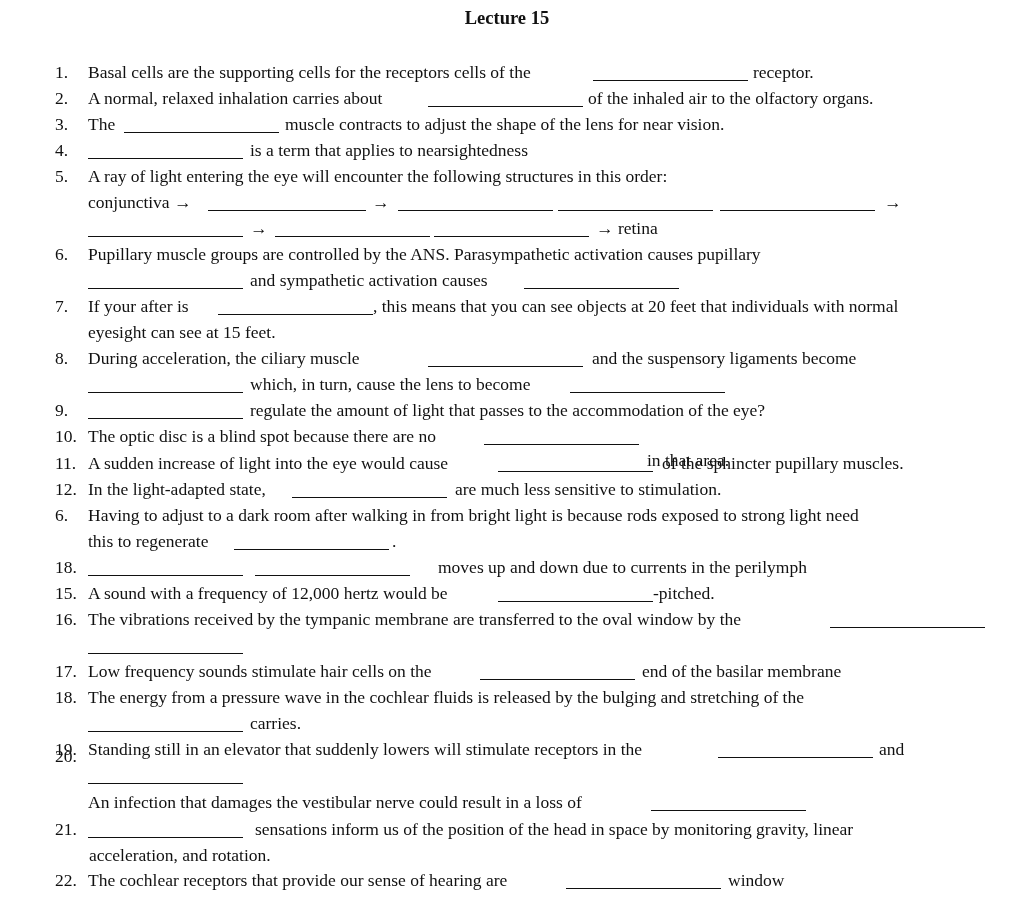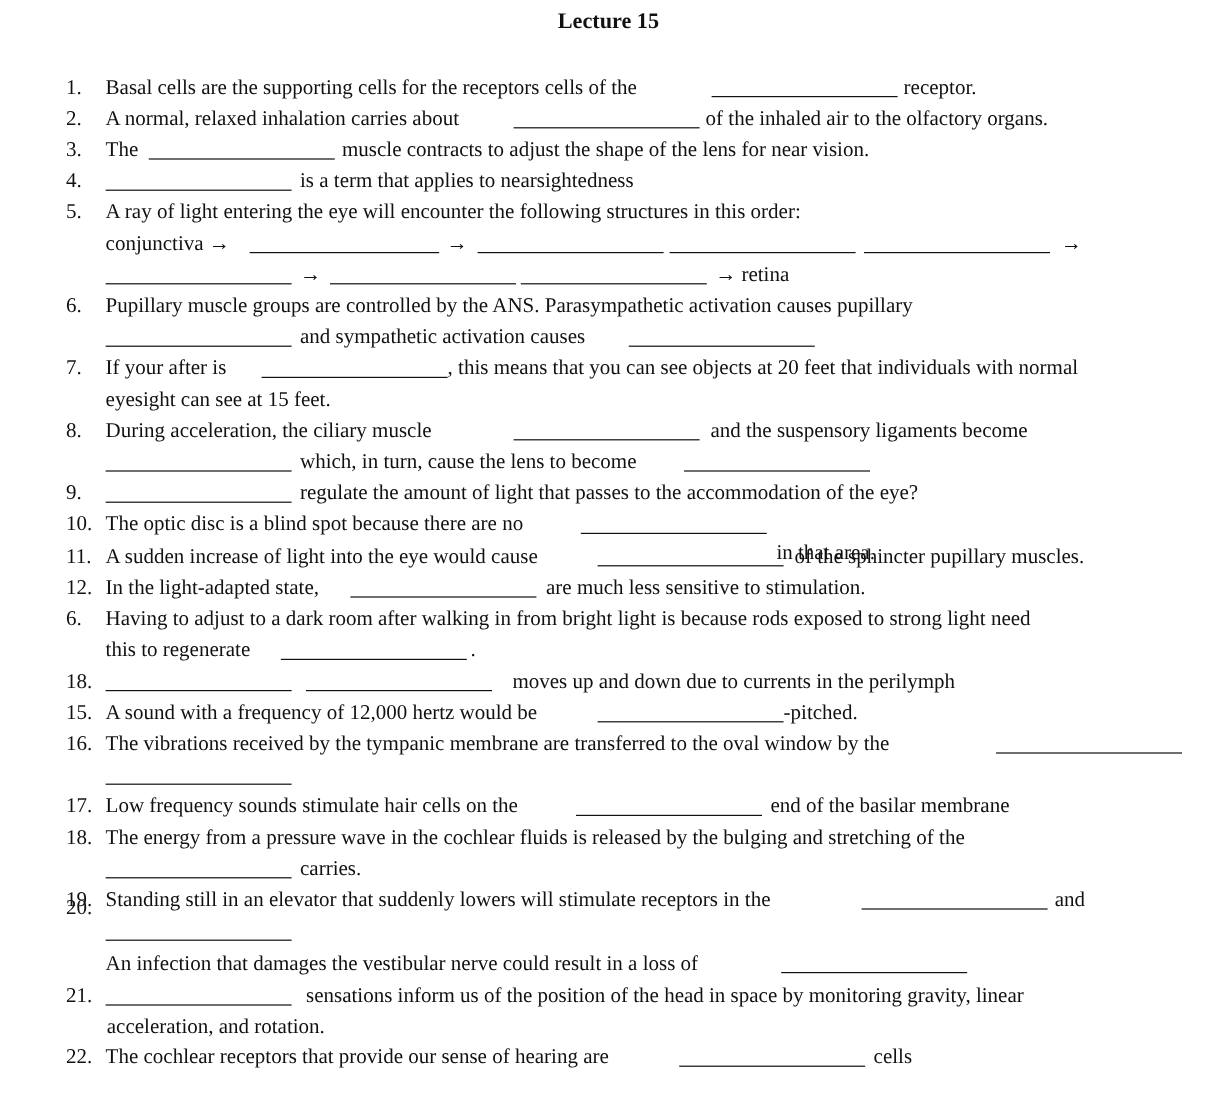--- a/index.html
+++ b/index.html
@@ -119,21 +119,21 @@
   <span class="line txt" style="top:503px">Having to adjust to a dark room after walking in from bright light is because rods exposed to strong light need</span>
   <span class="line" style="top:529px;left:88px">this to regenerate</span>
   <div class="b" style="top:549px;left:234px;width:155px"></div>
   <span class="line" style="top:529px;left:392px">.</span>
 </div>
 
 <div>
   <span class="line" style="top:555px;left:55px">18.</span>
   <div class="b" style="top:575px;left:88px;width:155px"></div>
   <div class="b" style="top:575px;left:255px;width:155px"></div>
-  <span class="line" style="top:555px;left:427px">moves up and down due to currents in the perilymph</span>
+  <span class="line" style="top:555px;left:438px">moves up and down due to currents in the perilymph</span>
 </div>
 
 <div>
   <span class="line" style="top:581px;left:55px">15.</span>
   <span class="line txt" style="top:581px">A sound with a frequency of 12,000 hertz would be</span>
   <div class="b" style="top:601px;left:498px;width:155px"></div>
   <span class="line" style="top:581px;left:653px">-pitched.</span>
 </div>
 
 <div>
@@ -175,14 +175,14 @@
   <span class="line" style="top:817px;left:55px">21.</span>
   <div class="b" style="top:837px;left:88px;width:155px"></div>
   <span class="line" style="top:817px;left:255px">sensations inform us of the position of the head in space by monitoring gravity, linear</span>
   <span class="line" style="top:843px;left:89px">acceleration, and rotation.</span>
 </div>
 
 <div>
   <span class="line" style="top:868px;left:55px">22.</span>
   <span class="line txt" style="top:868px">The cochlear receptors that provide our sense of hearing are</span>
   <div class="b" style="top:888px;left:566px;width:155px"></div>
-  <span class="line" style="top:868px;left:728px">cells</span>
+  <span class="line" style="top:868px;left:728px">window</span>
 </div>
 
 </body></html>

